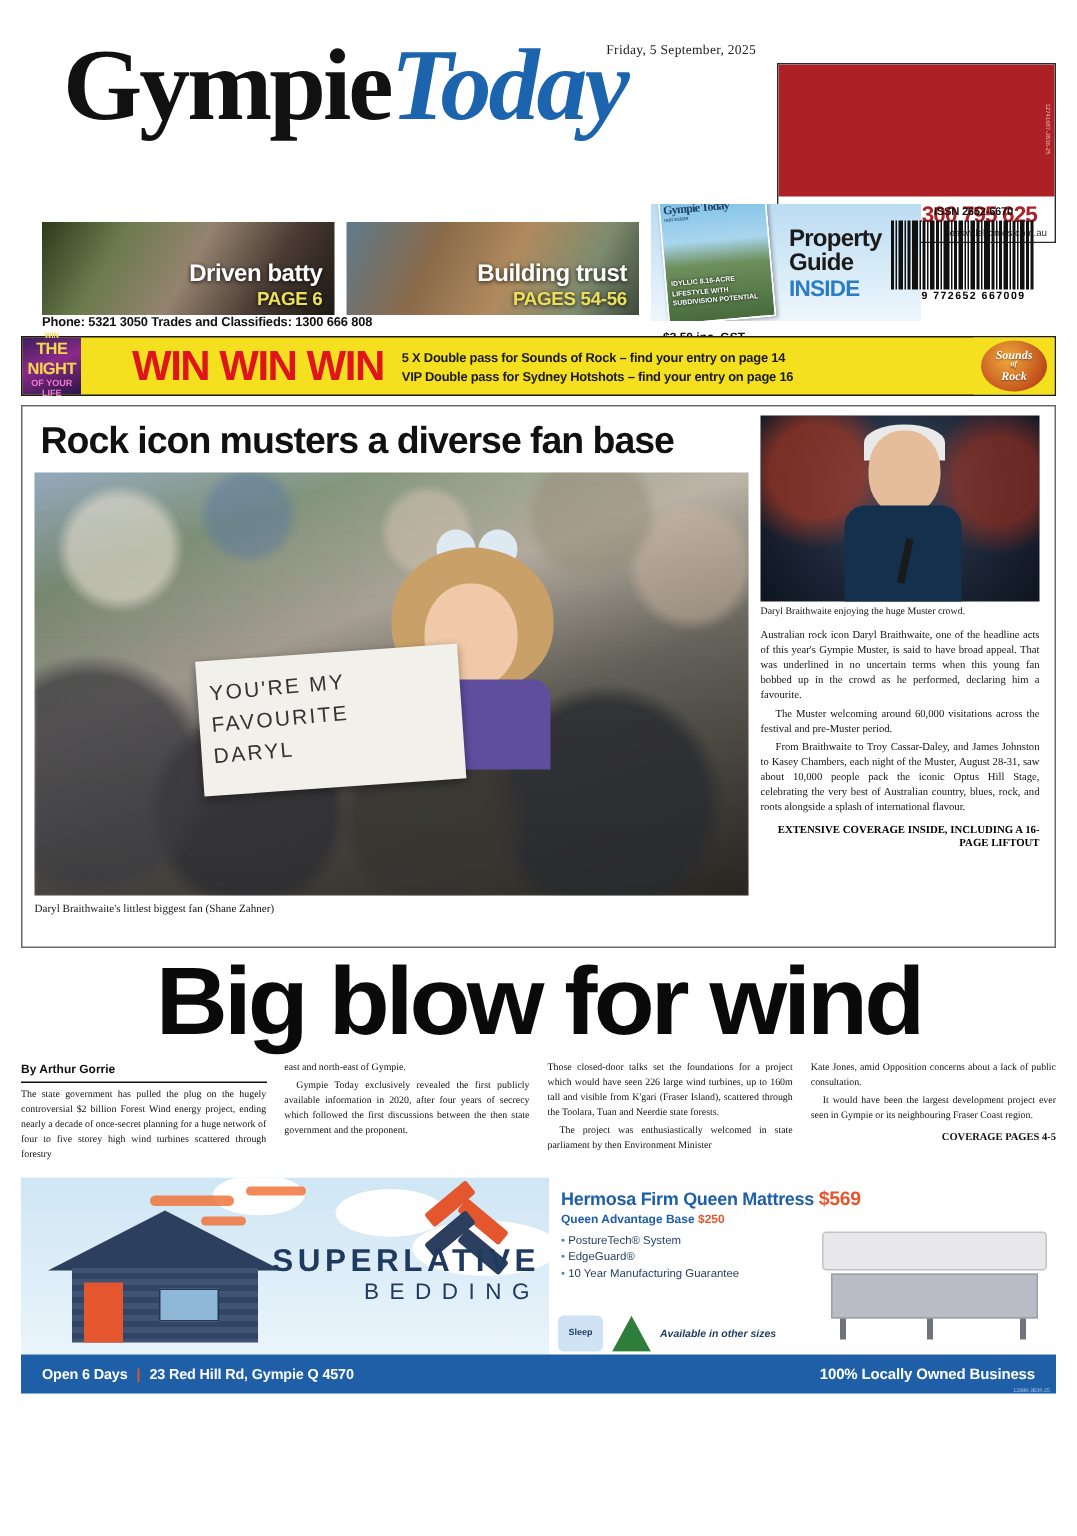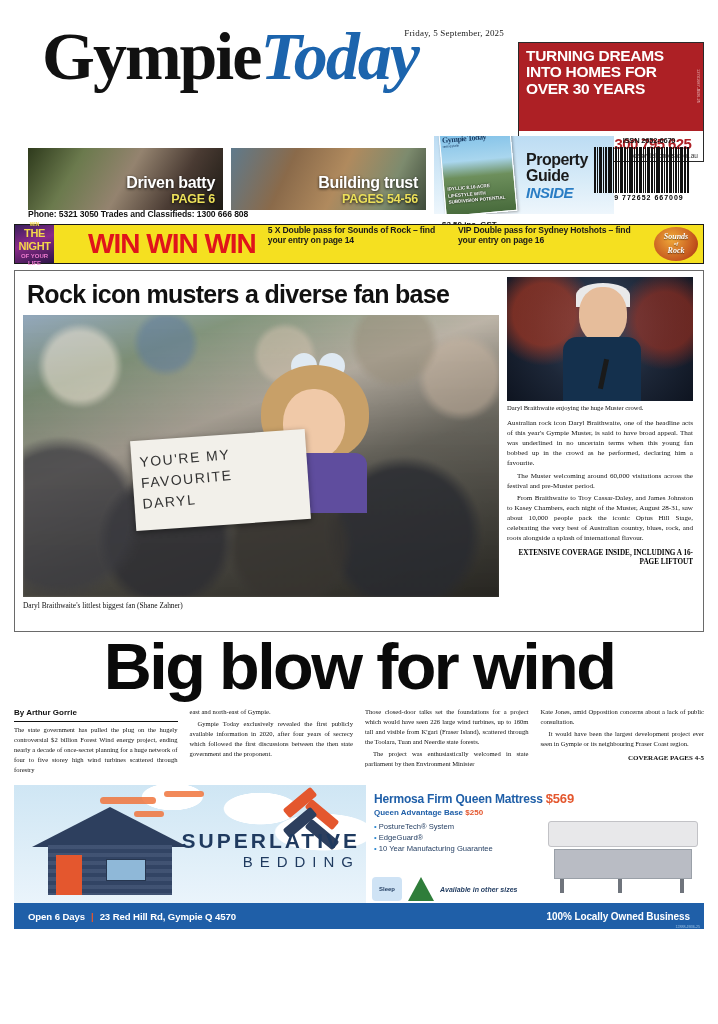--- a/index.html
+++ b/index.html
@@ -93,21 +93,21 @@
     transform: rotate(-5deg);
     background: linear-gradient(180deg,#7fc0e8 0%, #a9d6ee 35%, #6d8f5c 55%, #486b3c 100%);
     border: 1px solid #fff; box-shadow: 1px 1px 3px rgba(0,0,0,.35);
     font-size: 4px; color: #fff; padding: 2px;
   }
   .mag-logo { font-family:"Liberation Serif",serif; font-size: 8px; font-weight:700; color:#1c3f66; letter-spacing:-.5px;}
   .mag-sub { font-size: 3.5px; color:#1c3f66; }
   .mag-text { position:absolute; left:3px; bottom:10px; font-size:4.6px; font-weight:700; color:#fff; line-height:1.35; text-shadow:0 0 2px #000;}
   .pg-text { position: absolute; left: 92px; top: 16px; }
   .pg-line1, .pg-line2 { font-size: 16px; font-weight: 700; color: #1a1a1a; line-height: 1.02; letter-spacing:-.5px;}
-  .pg-inside { font-size: 15px; font-weight: 700; color: #2a7dc4; line-height: 1.1; letter-spacing:-.5px;font-style:italic;}
+  .pg-inside { font-size: 15px; font-weight: 700; color: #2a7dc4; line-height: 1.1; letter-spacing:-.5px;}
 
   .price-gst { position: absolute; left: 428px; top: 86px; font-size: 8px; font-weight: 700; color: #111; }
 
   .barcode-box { position: absolute; right: 0; top: 2px; width: 110px; }
   .issn { font-size: 7.5px; font-weight: 700; color: #111; text-align: center; letter-spacing: -.2px;}
   .bars { height: 46px; display: flex; gap: 1px; align-items: stretch; margin-top:2px;}
   .bars i { display:block; background:#111; }
   .barnum { font-size: 7px; font-weight: 700; text-align: center; letter-spacing: 1px; margin-top:1px;}
 
   .phone-line {
@@ -127,21 +127,21 @@
     color:#fff; font-size: 6px; font-weight:700; text-align:center;
     display:flex; flex-direction:column; justify-content:center; line-height:1.2;
   }
   .win-left .wl1 { font-size:5px; color:#f5d84a;}
   .win-left .wl2 { font-size:11px; color:#f5d84a; letter-spacing:-.4px;}
   .win-left .wl3 { font-size:6px; color:#ef7ad0;}
   .win-words {
     color: #e0141b; font-size: 28px; font-weight: 700; letter-spacing: -1px;
     display:flex; align-items:center; padding: 0 12px 0 14px; white-space:nowrap;margin-left:20px;
   }
-  .win-lines { flex:1; display:flex; flex-direction:row; justify-content:center; gap:3px; }
+  .win-lines { flex:1; display:flex; flex-direction:column; justify-content:center; gap:3px; }
   .win-lines div { font-size: 8.6px; font-weight: 700; color: #1a1a1a; letter-spacing: -.15px;}
   .win-right {
     width: 54px; display:flex; align-items:center; justify-content:center;
     background:#f5e020;
   }
   .sor-badge {
     width: 44px; height: 34px; border-radius: 50%;
     background: radial-gradient(circle at 40% 35%, #f0a93a, #c2521c 70%, #8e2f12);
     color:#fff; font-family:"Liberation Serif",serif; font-style:italic; font-weight:700;
     font-size: 8px; display:flex; flex-direction:column; align-items:center; justify-content:center;
@@ -293,21 +293,20 @@
 <div class="page">
 
   <div class="masthead-row">
     <div class="date-line">Friday, 5 September, 2025</div>
     <div class="logo">
       <span class="gympie">Gympie</span><span class="today">Today</span>
     </div>
 
     <div class="oakvale">
       <div class="oak-red">
-        <div class="oak-head">TURNING DREAMS INTO HOMES FOR OVER 30 YEARS</div>
         <div class="oak-side">12741687-JB36-25</div>
       </div>
       <div class="oak-white">
         <div class="oak-logo-wrap">
           <div class="oak-roof"></div>
           <div class="oak-name">OAKVALE HOMES</div>
         </div>
         <div class="oak-contact">
           <div class="oak-phone">1300 795 625</div>
           <div class="oak-web">oakvalehomes.com.au</div>

